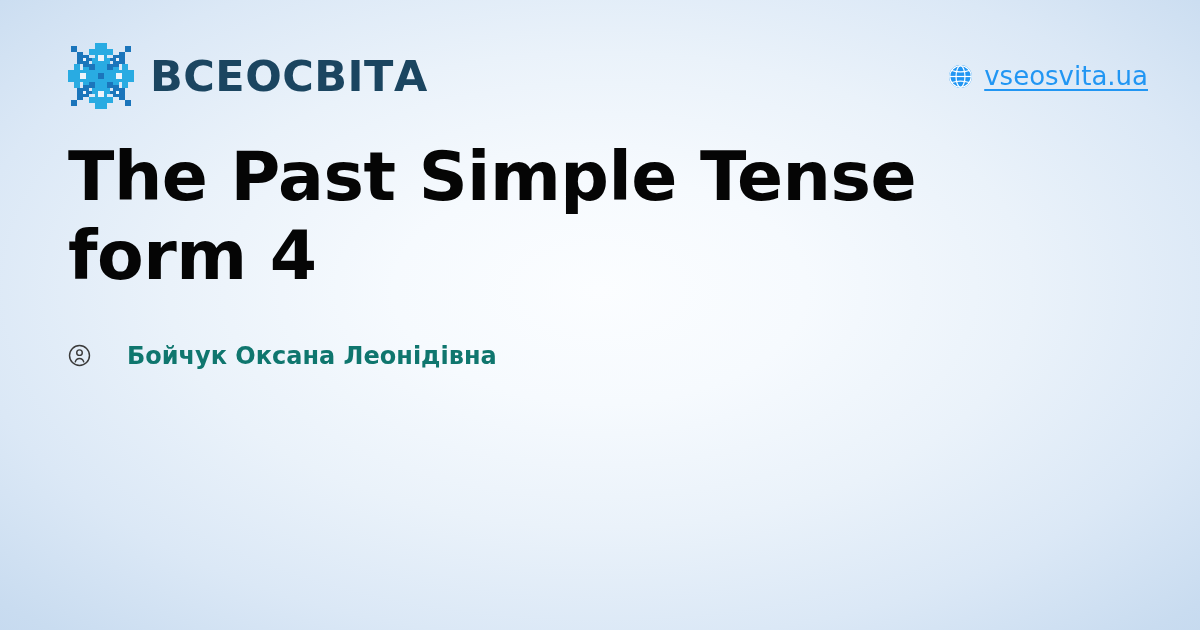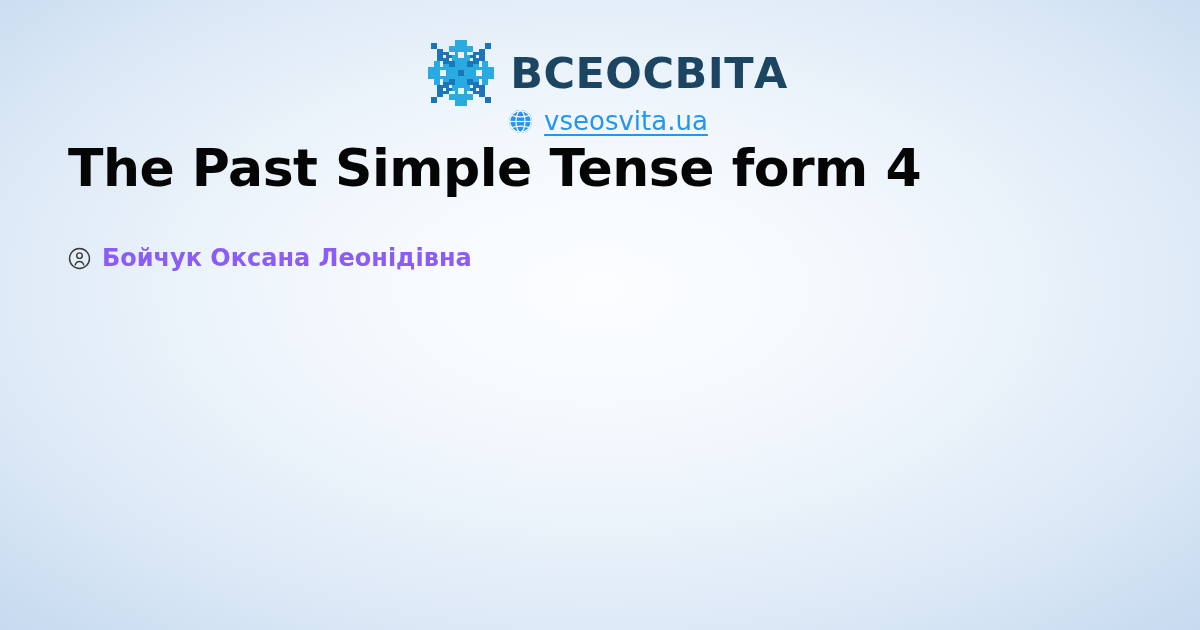--- a/index.html
+++ b/index.html
@@ -33,21 +33,20 @@
   
   .header {
     position: absolute;
     top: 40px;
     left: 68px;
     right: 52px;
     height: 72px;
     display: flex;
     align-items: center;
     justify-content: space-between;
-    flex-direction: column;
   }
 
   .brand {
     display: flex;
     align-items: center;
     gap: 16px;
   }
 
   .logo-mark {
     width: 66px;
@@ -93,21 +92,21 @@
   
   .main {
     position: absolute;
     left: 68px;
     right: 55px;
     top: 138px;
   }
 
   .page-title {
     font-family: "DejaVu Sans", sans-serif;
-    font-size: 52px;
+    font-size: 68px;
     font-weight: bold;
     color: #050505;
     line-height: 1.16;
     letter-spacing: -0.5px;
     max-width: 1030px;
   }
 
   .byline {
     display: flex;
     align-items: center;
@@ -119,22 +118,23 @@
     width: 23px;
     height: 23px;
     display: block;
     flex: 0 0 auto;
   }
 
   .author-name {
     font-family: "DejaVu Sans", sans-serif;
     font-size: 24px;
     font-weight: bold;
-    color: #8b5cf6;
+    color: #0f766e;
     white-space: nowrap;
+    margin-left: 25px;
   }
 
   .description {
     margin-top: 26px;
     font-family: "DejaVu Sans", sans-serif;
     font-size: 21.5px;
     font-weight: 400;
     line-height: 1.78;
     color: #3c3c3c;
     max-width: 1078px;

